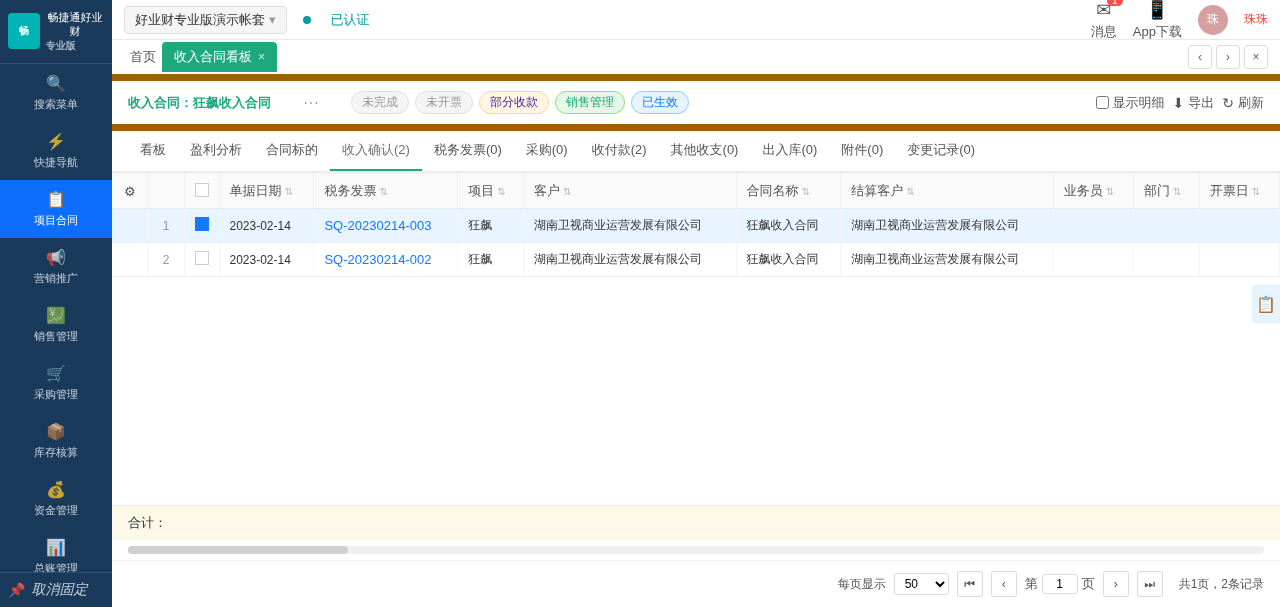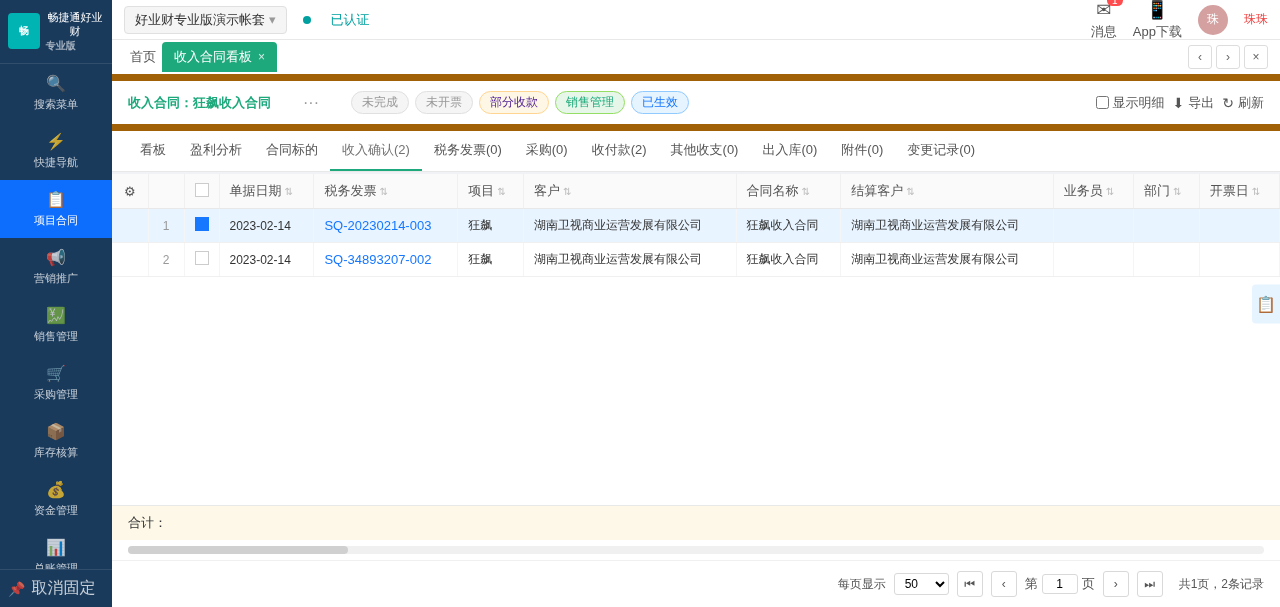--- a/index.html
+++ b/index.html
@@ -11,21 +11,21 @@
     .logo-icon { width: 36px; height: 36px; background: #00b4b4; border-radius: 4px; display: flex; align-items: center; justify-content: center; color: white; font-size: 10px; font-weight: bold; }
     .logo-text { color: white; font-size: 11px; line-height: 1.3; text-align: center; }
     .logo-sub { color: rgba(255,255,255,0.6); font-size: 10px; font-weight: bold; }
     .sidebar-menu { flex: 1; overflow-y: auto; }
     .sidebar-item { display: flex; flex-direction: column; align-items: center; justify-content: center; padding: 10px 4px; cursor: pointer; color: rgba(255,255,255,0.75); gap: 4px; min-height: 52px; }
     .sidebar-item.active { background: #0d6efd; color: white; }
     .sidebar-item .icon { font-size: 16px; }
     .sidebar-item .label { font-size: 11px; text-align: center; }
     .sidebar-bottom { padding: 8px; border-top: 1px solid rgba(255,255,255,0.1); display: flex; align-items: center; gap: 6px; cursor: pointer; color: rgba(255,255,255,0.75); }
     .sidebar-bottom .icon { font-size: 14px; }
-    .sidebar-bottom .label { font-size: 16px; }
+    .sidebar-bottom .label { font-size: 14px; font-style: italic; }
 
     
     .main { flex: 1; display: flex; flex-direction: column; height: 607px; overflow: hidden; }
 
     
     .topbar { height: 40px; background: white; display: flex; align-items: center; padding: 0 12px; border-bottom: 1px solid #e8e8e8; gap: 8px; }
     .company-selector { display: flex; align-items: center; gap: 4px; background: #f5f5f5; padding: 4px 10px; border-radius: 4px; cursor: pointer; font-size: 12px; color: #333; border: 1px solid #e0e0e0; }
     .company-selector .arrow { color: #999; }
     .certified-badge { display: flex; align-items: center; gap: 20px; color: #00a0a0; font-size: 12px; margin-left: 8px; }
     .certified-badge .dot { width: 8px; height: 8px; background: #00a0a0; border-radius: 50%; }
@@ -315,21 +315,21 @@
     <td>湖南卫视商业运营发展有限公司</td>
     <td></td>
     <td></td>
     <td></td>
   </tr>
           <tr class="">
     <td style="text-align:center;"></td>
     <td style="text-align:center;color:#999;">2</td>
     <td style="text-align:center;"><span class="checkbox" style=""></span></td>
     <td>2023-02-14</td>
-    <td><a class="link-cell">SQ-34893207-002</a></td>
+    <td><a class="link-cell">SQ-20230214-002</a></td>
     <td>狂飙</td>
     <td>湖南卫视商业运营发展有限公司</td>
     <td>狂飙收入合同</td>
     <td>湖南卫视商业运营发展有限公司</td>
     <td></td>
     <td></td>
     <td></td>
   </tr>
         </tbody>
     </table>

